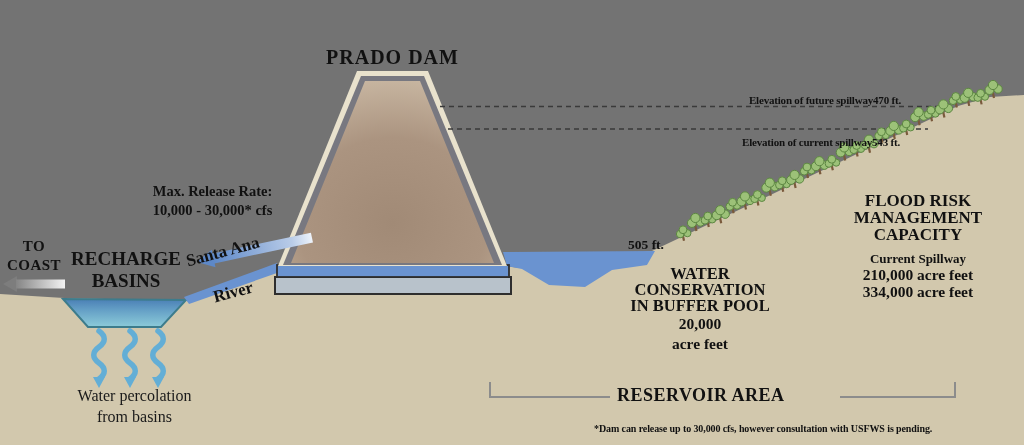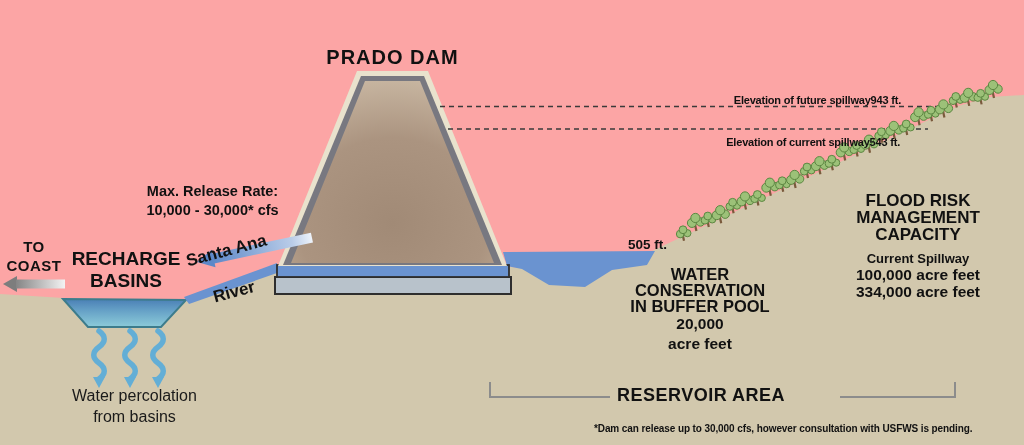--- a/index.html
+++ b/index.html
@@ -1,18 +1,18 @@
 <!DOCTYPE html>
 <html><head>
 <meta charset="utf-8">
 <style>
   html,body{margin:0;padding:0;background:#ffffff;}
   .stage{
-    position:relative;width:1024px;height:445px;background:#fca5a5;overflow:hidden;
-    font-family:Liberation Sans, sans-serif;color:#111;
+    position:relative;width:1024px;height:445px;background:#737373;overflow:hidden;
+    font-family:Liberation Serif, serif;color:#111;
   }
   .stage svg.scene{position:absolute;left:0;top:0;z-index:1;}
   .txt{position:absolute;z-index:2;white-space:nowrap;}
   .center{text-align:center;}
   .title{left:290px;top:46px;width:205px;font-size:20px;font-weight:bold;letter-spacing:1px;}
   .elev-row{display:flex;font-size:11px;font-weight:bold;letter-spacing:-0.2px;}
   .elev-row-1{top:94px;right:123px;}
   .elev-row-2{top:116px;right:124px;margin-top:20px;}
   .max-release{left:120px;top:182px;width:185px;font-size:14.5px;font-weight:bold;line-height:1.3;}
   .to-coast{left:4px;top:237px;width:60px;font-size:15px;font-weight:bold;letter-spacing:0.5px;line-height:1.28;}
@@ -207,21 +207,21 @@
     <g transform="translate(197,262) rotate(-12)">
       <polygon points="0,0 17,-9 17,9" fill="#5d88c8"></polygon>
       <rect x="15.5" y="-5" width="102" height="10" fill="url(#riverArrowGrad)"></rect>
     </g>
   </svg>
 
   <div class="txt title center">PRADO DAM</div>
 
   <div class="txt elev-row elev-row-1">
     <span>Elevation of future spillway</span>
-    <span>943 ft.</span>
+    <span>470 ft.</span>
   </div>
   <div class="txt elev-row elev-row-2">
     <span>Elevation of current spillway</span>
     <span>543 ft.</span>
   </div>
 
   <div class="txt max-release center">
     <div>Max. Release Rate:</div>
     <div>10,000 - 30,000* cfs</div>
   </div>
@@ -252,21 +252,21 @@
     <div class="cap">IN BUFFER POOL</div>
     <div class="vol">20,000</div>
     <div class="vol" style="margin-top:0;">acre feet</div>
   </div>
 
   <div class="txt fr-block center">
     <div class="cap">FLOOD RISK</div>
     <div class="cap">MANAGEMENT</div>
     <div class="cap">CAPACITY</div>
     <div class="sub">Current Spillway</div>
-    <div class="val">100,000 acre feet</div>
+    <div class="val">210,000 acre feet</div>
     <div class="val">334,000 acre feet</div>
   </div>
 
   <div class="txt reservoir center">RESERVOIR AREA</div>
 
   <div class="txt footnote">*Dam can release up to 30,000 cfs, however consultation with USFWS is pending.</div>
 
 </div>
 
 </body></html>

